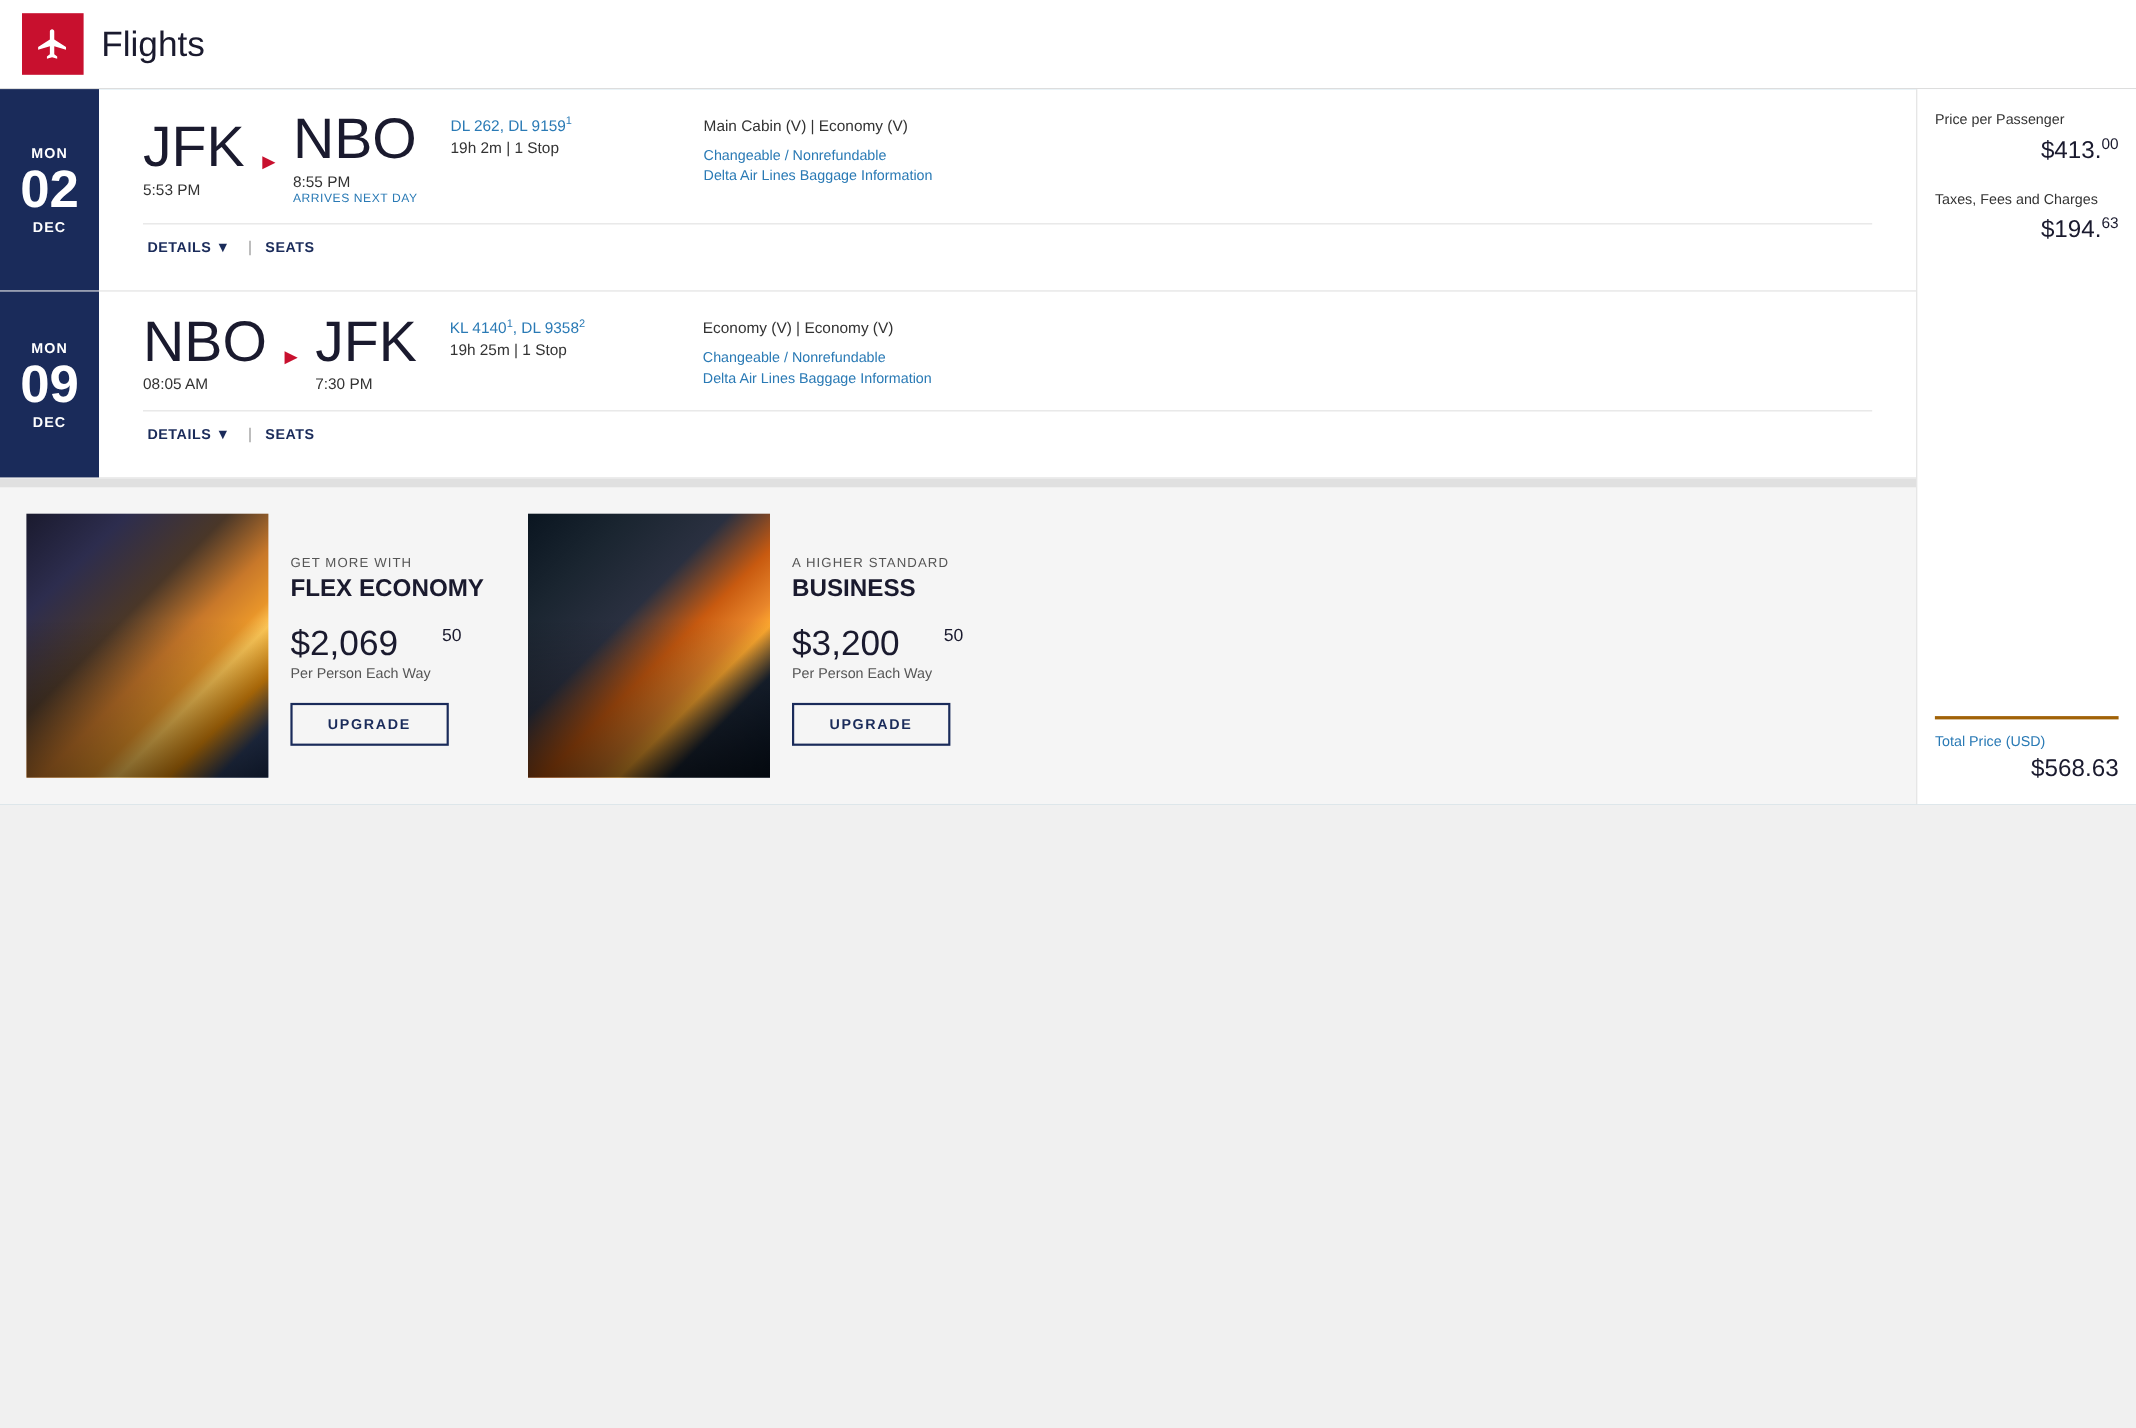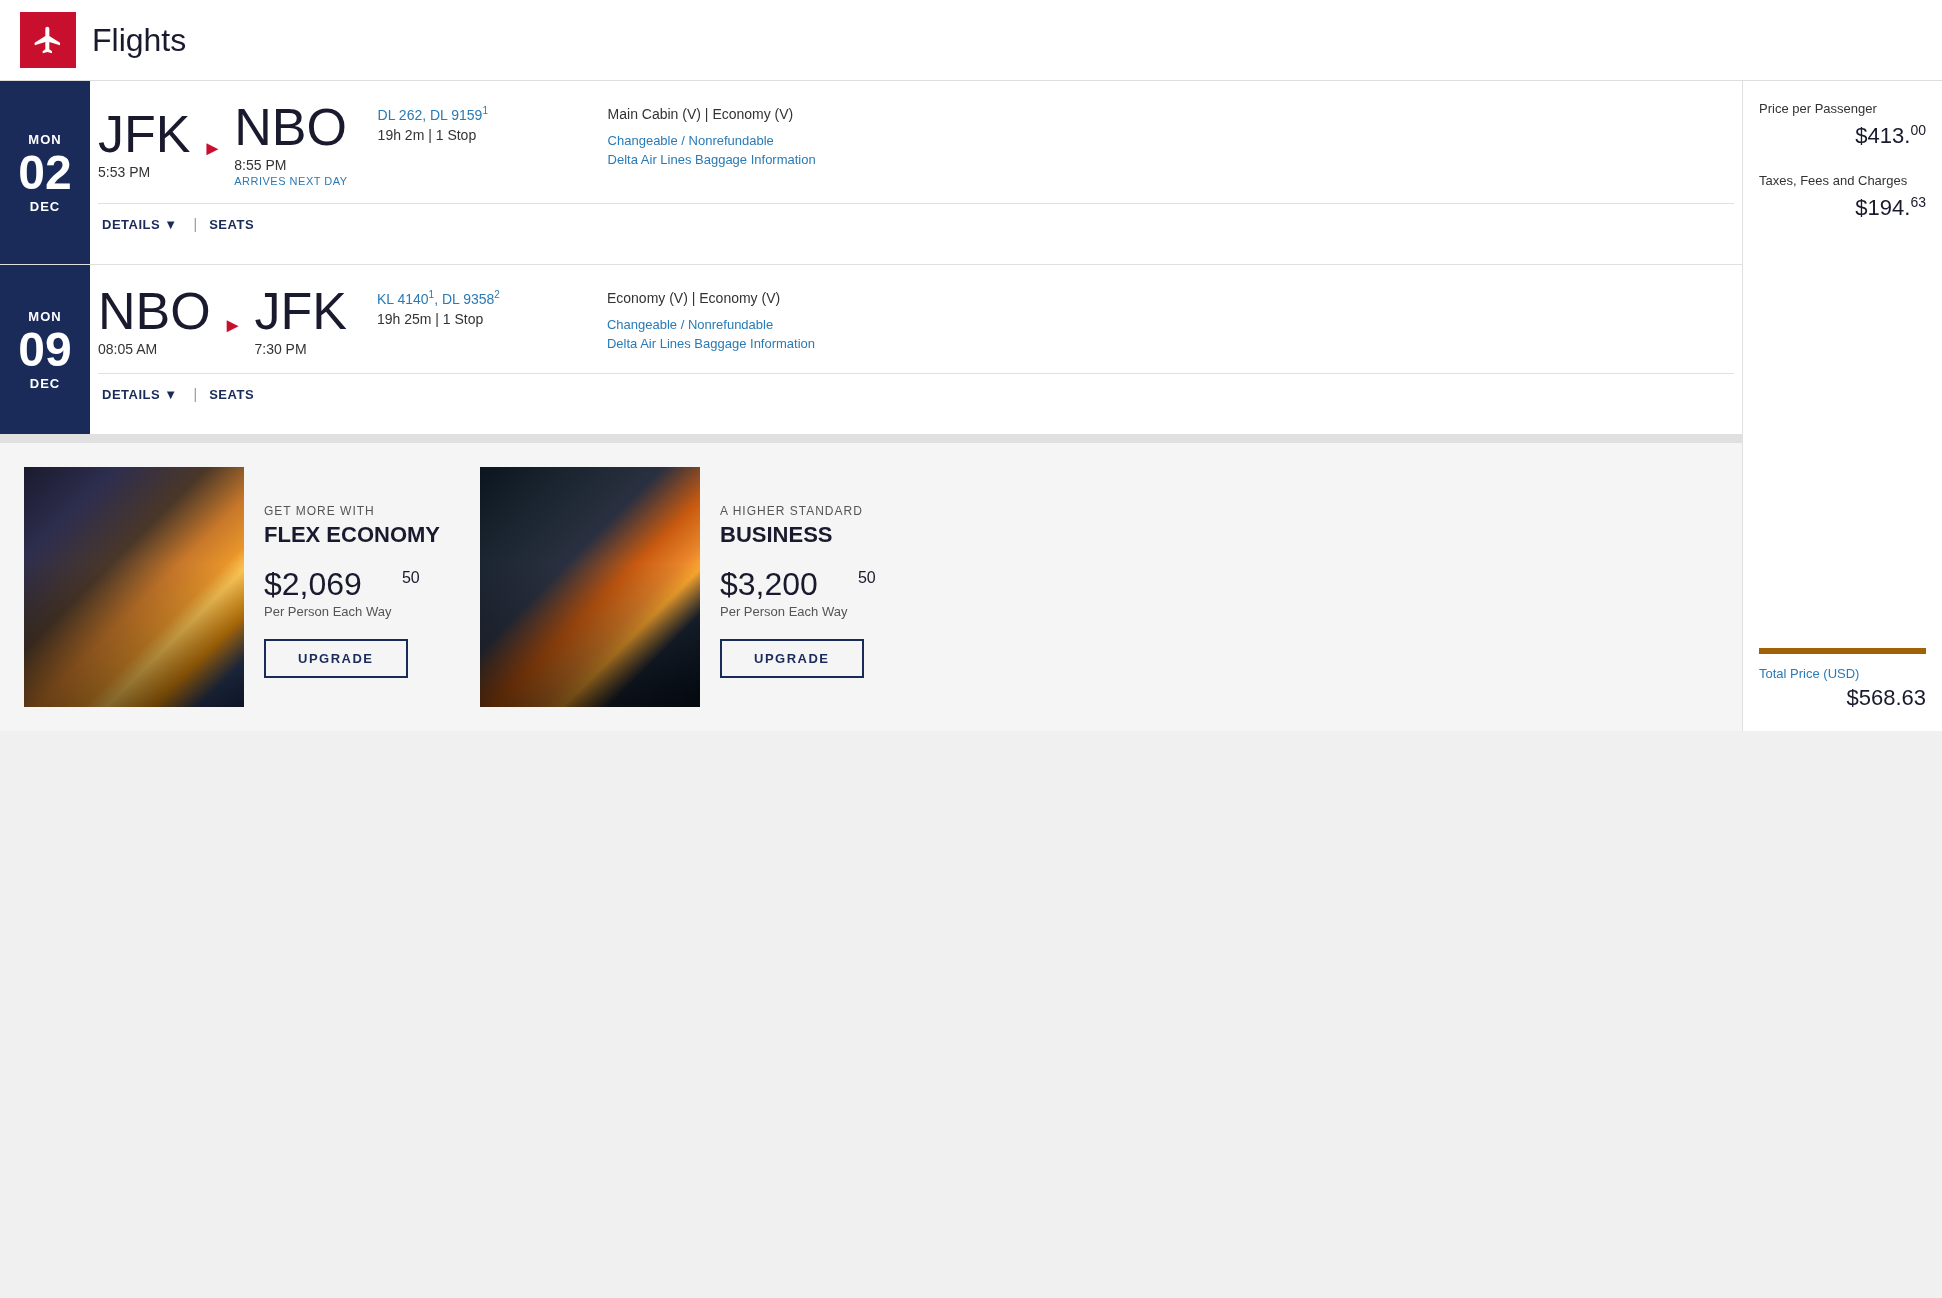--- a/index.html
+++ b/index.html
@@ -70,21 +70,21 @@
       margin-bottom: 2px;
     }
     .date-col .month-name {
       font-size: 13px;
       font-weight: 600;
       letter-spacing: 1px;
     }
 
     .flight-info-col {
       flex: 1;
-      padding: 20px 8px;
+      padding: 20px 40px;
     }
 
     .flight-main-info {
       display: flex;
       align-items: flex-start;
       gap: 30px;
       margin-bottom: 16px;
     }
 
     .route-section {
@@ -214,21 +214,21 @@
       text-align: right;
     }
     .price-value .cents {
       font-size: 14px;
       vertical-align: super;
     }
 
     .total-price-section {
       margin-top: auto;
       padding-top: 12px;
-      border-top: 6px solid #a16207;
+      border-top: 3px solid #a16207;
     }
     .total-label {
       font-size: 13px;
       color: #2a7ab5;
       margin-bottom: 4px;
     }
     .total-value {
       font-size: 22px;
       color: #1a1a2e;
       text-align: right;

